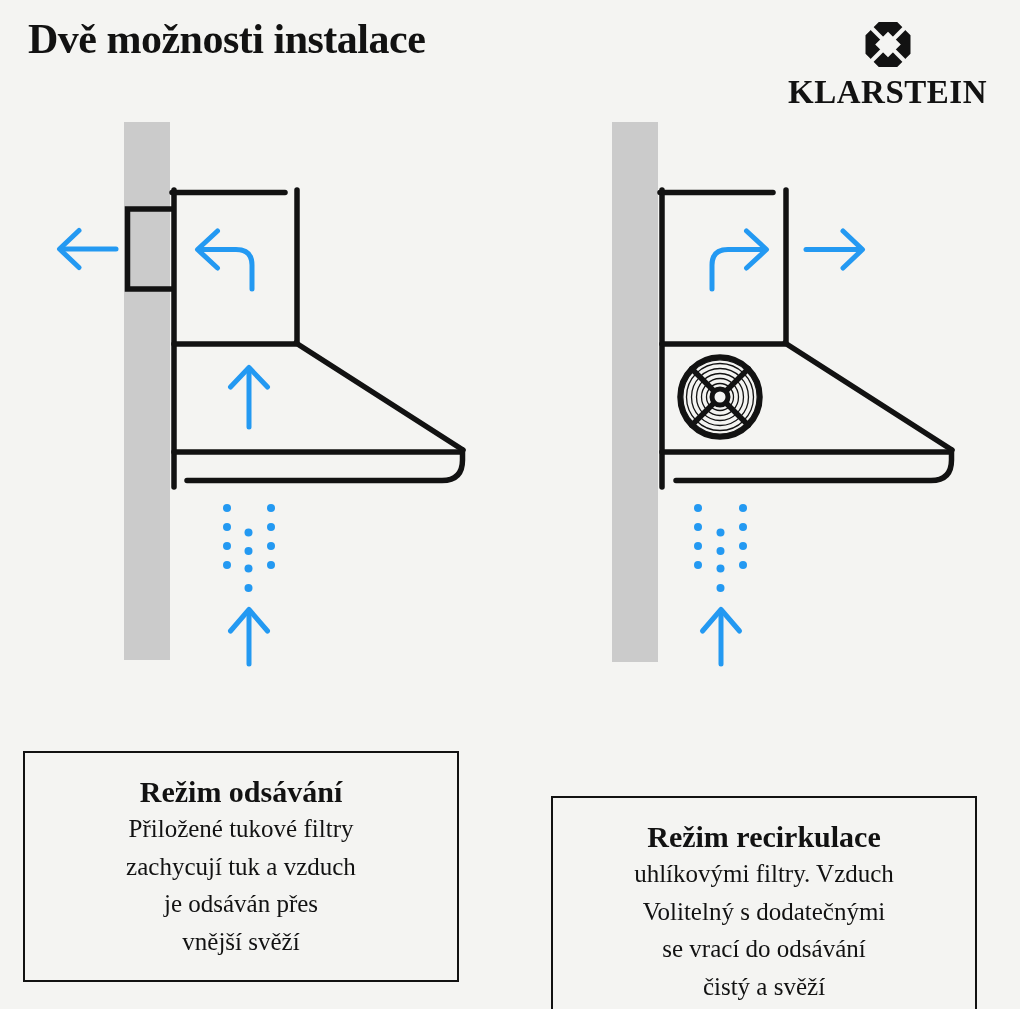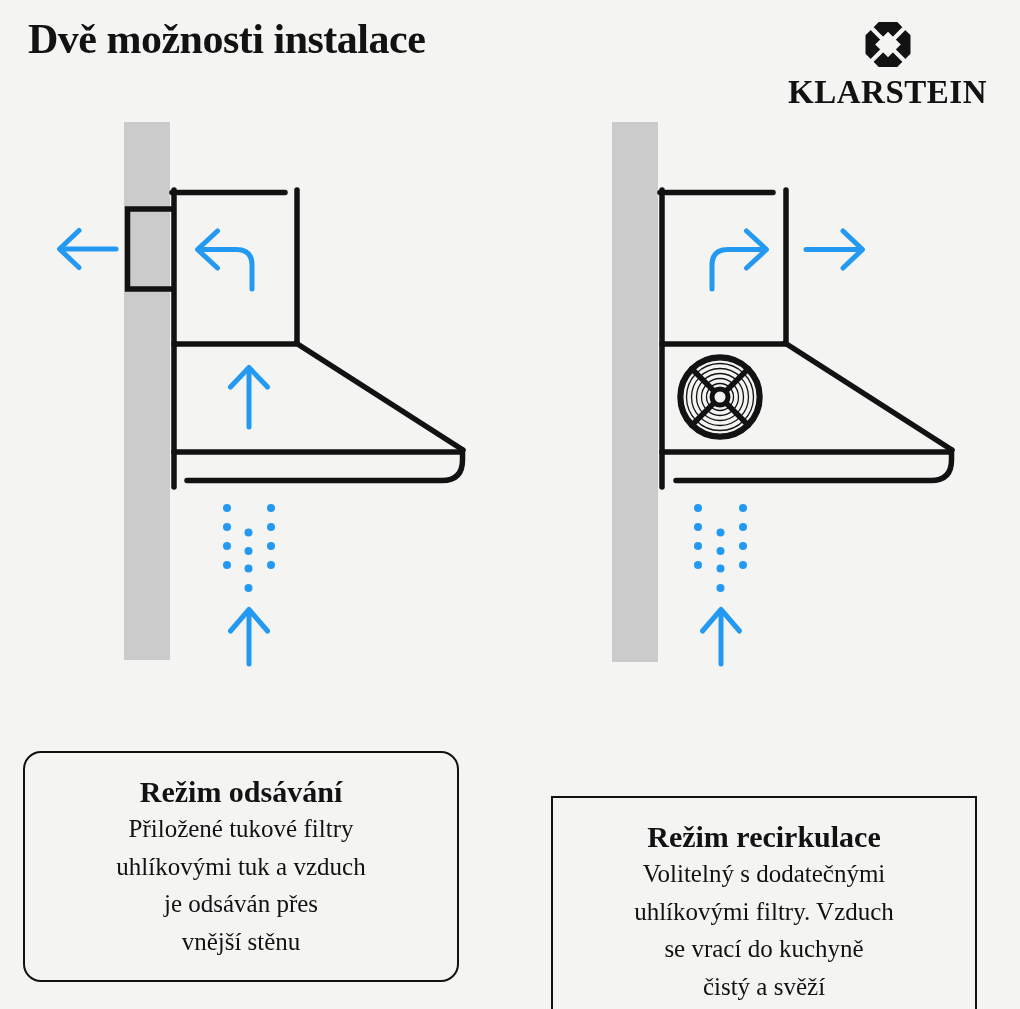--- a/index.html
+++ b/index.html
@@ -37,21 +37,21 @@
   .blue-line{stroke:var(--accent);stroke-width:5;fill:none;stroke-linecap:round;stroke-linejoin:round;}
   .blue-dot{fill:var(--accent);}
   .wall-fill{fill:var(--wall);}
   .caption{
     position:absolute;
     border:2px solid var(--ink);
     background:var(--background);
     display:flex;flex-direction:column;justify-content:center;
     text-align:center;
   }
-  .caption.left{left:23px;top:751px;width:436px;height:231px;border-radius:18px;}
+  .caption.left{left:23px;top:751px;width:436px;height:231px;}
   .caption.right{left:551px;top:752px;width:426px;height:231px;margin-top:44px;}
   .cap-title{font-size:30px;font-weight:bold;line-height:37.5px;white-space:nowrap;}
   .cap-line{font-size:25px;line-height:37.5px;white-space:nowrap;}
 </style>
 </head>
 <body>
 
 <div class="page">
 
   <h1 class="page-title">Dvě možnosti instalace</h1>
@@ -162,26 +162,26 @@
       <g>
         <path class="blue-line" d="M721 664 V612"></path>
         <path class="blue-line" d="M702.5 631 L721 609.5 L739.5 631"></path>
       </g>
     </g>
   </svg>
 
   <div class="caption left">
     <div class="cap-title">Režim odsávání</div>
     <div class="cap-line">Přiložené tukové filtry</div>
-    <div class="cap-line">uhlíkovými tuk a vzduch</div>
+    <div class="cap-line">zachycují tuk a vzduch</div>
     <div class="cap-line">je odsáván přes</div>
-    <div class="cap-line">vnější stěnu</div>
+    <div class="cap-line">vnější svěží</div>
   </div>
 
   <div class="caption right">
     <div class="cap-title">Režim recirkulace</div>
+    <div class="cap-line">uhlíkovými filtry. Vzduch</div>
     <div class="cap-line">Volitelný s dodatečnými</div>
-    <div class="cap-line">uhlíkovými filtry. Vzduch</div>
-    <div class="cap-line">se vrací do kuchyně</div>
+    <div class="cap-line">se vrací do odsávání</div>
     <div class="cap-line">čistý a svěží</div>
   </div>
 
 </div>
 
 </body></html>

